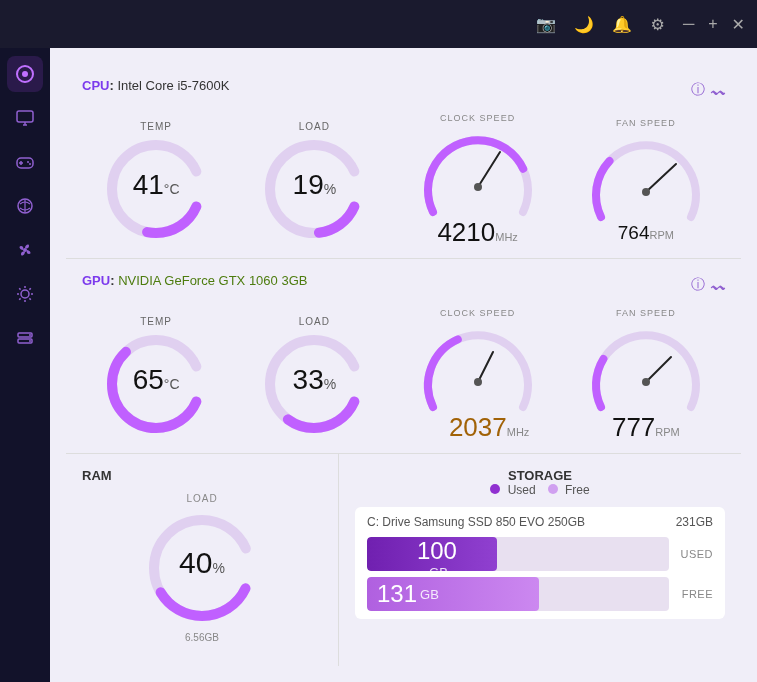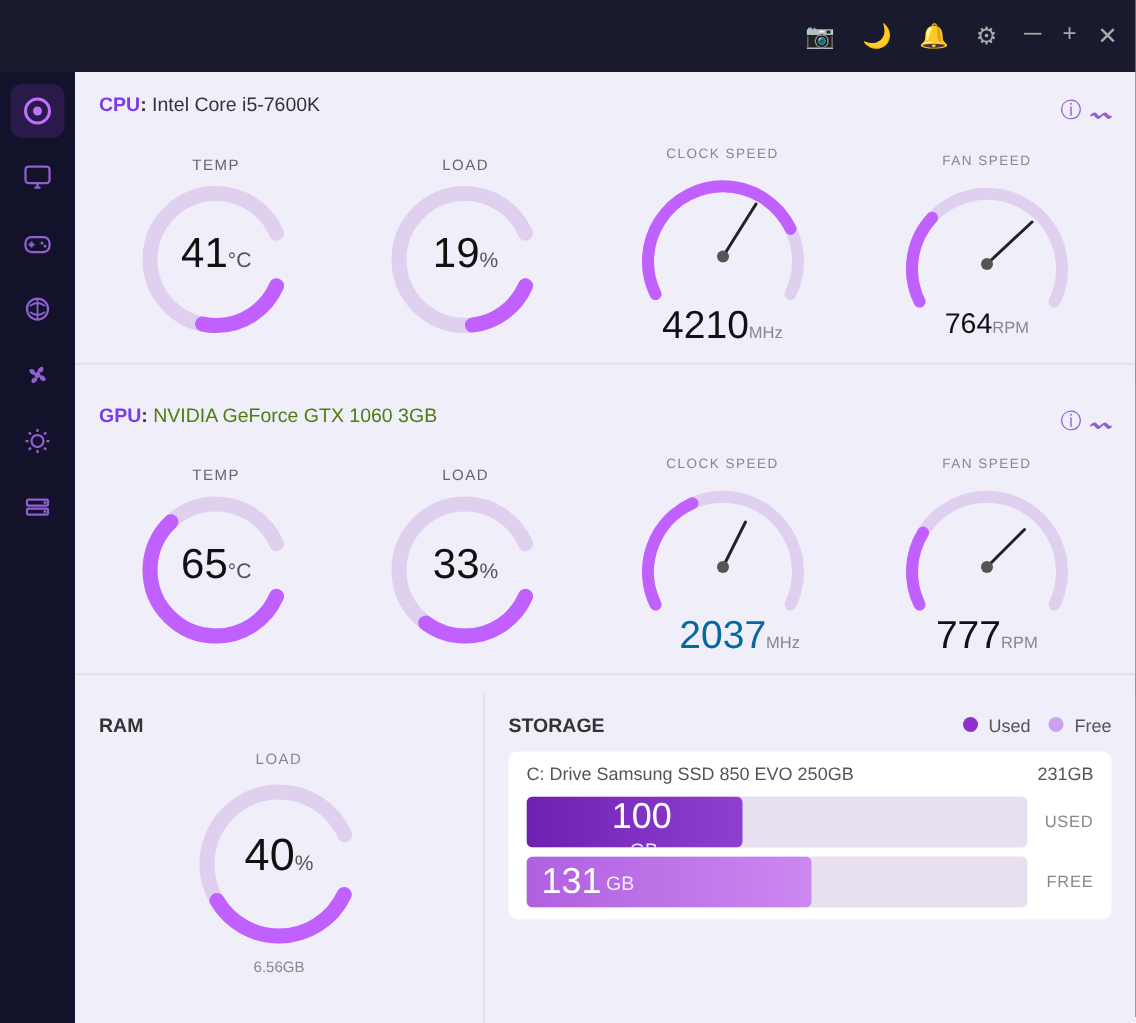--- a/index.html
+++ b/index.html
@@ -14,21 +14,21 @@
 
     
     .main-layout { display: flex; flex: 1; overflow: hidden; }
 
     
     .sidebar { width: 50px; background: #12122a; display: flex; flex-direction: column; align-items: center; padding: 8px 0; gap: 8px; flex-shrink: 0; }
     .sidebar-item { width: 36px; height: 36px; display: flex; align-items: center; justify-content: center; border-radius: 8px; cursor: pointer; color: #9060d0; font-size: 18px; }
     .sidebar-item.active { background: #2a1a4a; color: #c070ff; }
 
     
-    .content { flex: 1; background: #f0eef8; overflow-y: auto; padding: 0; display: flex; flex-direction: column; gap: 12px; }
+    .content { flex: 1; background: #f0eef8; overflow-y: auto; padding: 16px; display: flex; flex-direction: column; gap: 0; }
 
     
     .panel { background: #f0eef8; padding: 14px 16px 10px 16px; border-bottom: 1px solid #ddd; }
     .panel-title { font-size: 13px; font-weight: 600; color: #333; margin-bottom: 10px; }
     .panel-title span { color: #7c3aed; font-weight: 700; }
     .panel-header { display: flex; justify-content: space-between; align-items: center; margin-bottom: 10px; }
     .panel-header-icons { display: flex; gap: 6px; }
     .panel-header-icon { color: #9060d0; font-size: 14px; cursor: pointer; }
 
     
@@ -39,21 +39,21 @@
 
     
     .bottom-section { display: flex; flex: 1; background: #f0eef8; }
     .ram-panel { width: 273px; padding: 14px 16px; border-right: 1px solid #ddd; flex-shrink: 0; }
     .ram-title { font-size: 13px; font-weight: 700; color: #333; margin-bottom: 10px; }
     .ram-gauge-wrap { display: flex; flex-direction: column; align-items: center; margin-top: 10px; }
     .ram-sub { font-size: 10px; color: #888; margin-top: 4px; }
 
     
     .storage-panel { flex: 1; padding: 14px 16px; }
-    .storage-header { display: flex; justify-content: space-between; align-items: center; margin-bottom: 10px; }
+    .storage-header { display: flex; justify-content: space-between; align-items: center; margin-bottom: 10px; flex-direction: column; }
     .storage-title { font-size: 13px; font-weight: 700; color: #333; }
     .storage-legend { display: flex; gap: 12px; align-items: center; font-size: 12px; color: #555; }
     .legend-dot { width: 10px; height: 10px; border-radius: 50%; display: inline-block; margin-right: 4px; }
     .storage-drive { background: #fff; border-radius: 6px; padding: 8px 12px; margin-bottom: 8px; }
     .drive-title-row { display: flex; justify-content: space-between; font-size: 12px; color: #555; margin-bottom: 8px; }
     .drive-bars { display: flex; flex-direction: column; gap: 6px; }
     .bar-row { display: flex; align-items: center; gap: 8px; }
     .bar-bg { flex: 1; height: 34px; background: #e8e0f0; border-radius: 4px; overflow: hidden; position: relative; }
     .bar-fill { height: 100%; border-radius: 4px; display: flex; align-items: center; padding-left: 10px; }
     .bar-label { font-size: 11px; color: #888; width: 36px; text-align: right; letter-spacing: 0.5px; }
@@ -247,21 +247,21 @@
 
         <div class="gauge-wrap">
           <div class="needle-label" style="font-size:9px;color:#888;letter-spacing:1px;text-transform:uppercase;text-align:center;margin-bottom:4px;">CLOCK SPEED</div>
           <svg width="120" height="100" viewBox="0 0 120 100">
             <path d="M 15 85 A 50 50 0 1 1 105 85" fill="none" stroke="#e0d0f0" stroke-width="8" stroke-linecap="round"></path>
             <path d="M 15 85 A 50 50 0 1 1 105 85" fill="none" stroke="#c060ff" stroke-width="8" stroke-linecap="round" stroke-dasharray="80 200" stroke-dashoffset="0"></path>
             <line x1="60" y1="60" x2="75" y2="30" stroke="#222" stroke-width="2" stroke-linecap="round"></line>
             <circle cx="60" cy="60" r="4" fill="#555"></circle>
           </svg>
           <div style="margin-top:-10px;text-align:center;">
-            <span style="font-size:26px;font-weight:300;color:#0369a1;margin-left:23px;">2037</span><span style="font-size:11px;color:#888;">MHz</span>
+            <span style="font-size:26px;font-weight:300;color:#a16207;margin-left:23px;">2037</span><span style="font-size:11px;color:#888;">MHz</span>
           </div>
         </div>
 
         <div class="gauge-wrap">
           <div class="needle-label" style="font-size:9px;color:#888;letter-spacing:1px;text-transform:uppercase;text-align:center;margin-bottom:4px;">FAN SPEED</div>
           <svg width="120" height="100" viewBox="0 0 120 100">
             <path d="M 15 85 A 50 50 0 1 1 105 85" fill="none" stroke="#e0d0f0" stroke-width="8" stroke-linecap="round"></path>
             <path d="M 15 85 A 50 50 0 1 1 105 85" fill="none" stroke="#c060ff" stroke-width="8" stroke-linecap="round" stroke-dasharray="50 200" stroke-dashoffset="0"></path>
             <line x1="60" y1="60" x2="85" y2="35" stroke="#222" stroke-width="2" stroke-linecap="round"></line>
             <circle cx="60" cy="60" r="4" fill="#555"></circle>

